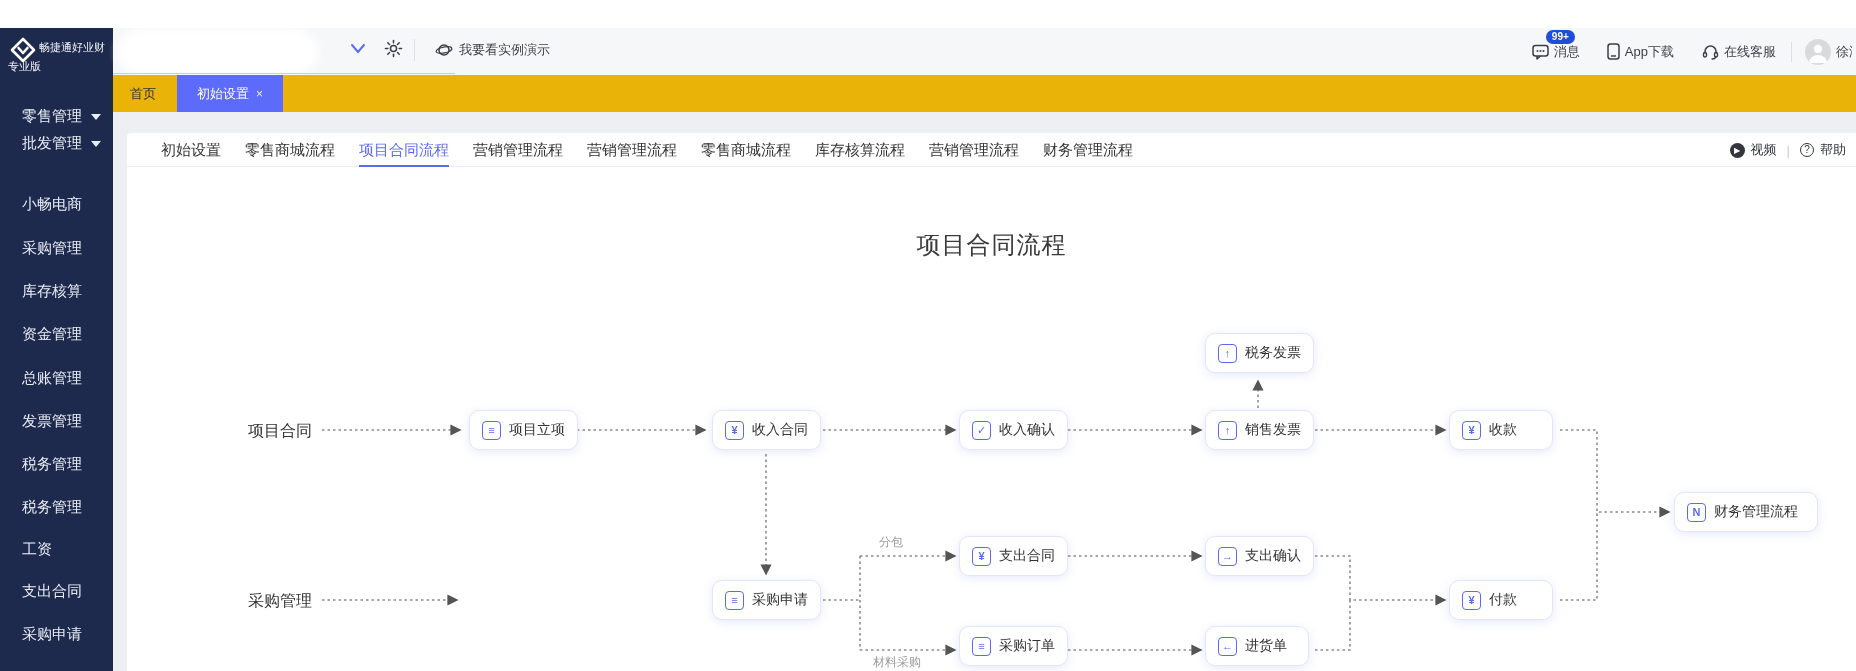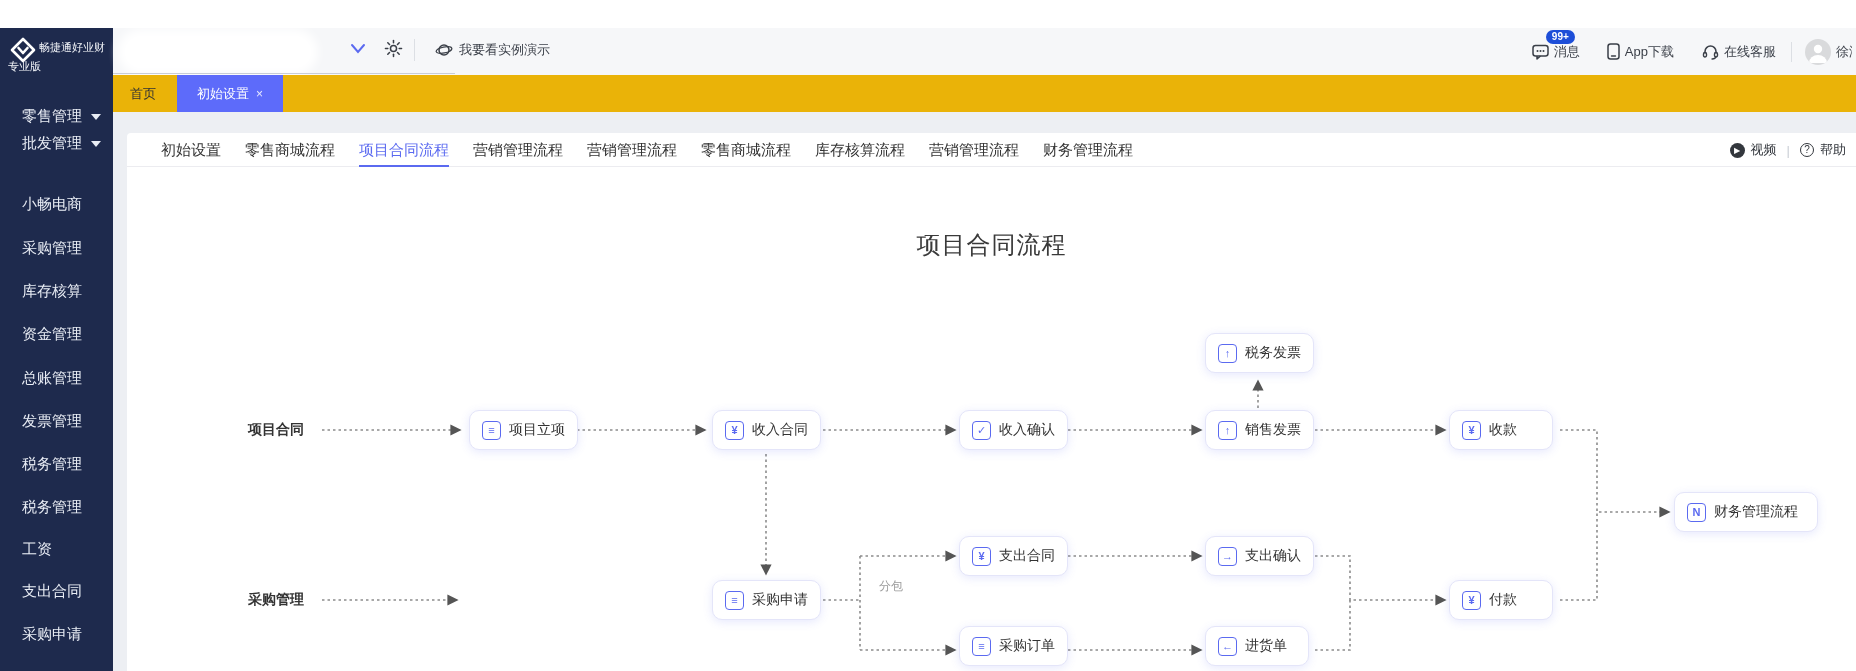--- a/index.html
+++ b/index.html
@@ -52,22 +52,22 @@
   .help-links { position:absolute; right:10px; top:0; height:34px; display:flex; align-items:center; gap:6px; font-size:13px; color:#33373d; }
   .playicon { width:15px; height:15px; border-radius:50%; background:#33373d; color:#fff; font-size:8px; line-height:15px; text-align:center; display:inline-block; }
   .qicon { width:14px; height:14px; border-radius:50%; border:1.3px solid #33373d; color:#33373d; font-size:10px; line-height:12px; text-align:center; display:inline-block; }
   .help-sep { color:#c9cdd4; margin:0 4px; }
 
   .flow-title { position:absolute; left:0; top:96px; width:1729px; text-align:center; font-size:24px; font-weight:500; color:#3a3a3a; letter-spacing:1px; }
 
   
   .node { position:absolute; height:40px; min-width:104px; background:#fff; border:1px solid #e4e5f9; border-radius:10px; box-shadow:0 2px 10px rgba(100,110,240,.16); display:flex; align-items:center; gap:8px; padding:0 12px; font-size:14px; color:#333; cursor:pointer; white-space:nowrap; }
   .nicon { flex:none; width:19px; height:19px; border:1.7px solid #5b6af0; border-radius:4px; color:#5b6af0; font-size:11px; font-weight:bold; display:flex; align-items:center; justify-content:center; line-height:1; }
-  .lane-label { position:absolute; font-size:14px; font-weight:700; color:#333; white-space:nowrap; }
-  .branch-label { position:absolute; font-size:12px; color:#9b9b9b; white-space:nowrap;margin-top:44px; }
+  .lane-label { position:absolute; font-size:16px; font-weight:400; color:#333; white-space:nowrap; }
+  .branch-label { position:absolute; font-size:12px; color:#9b9b9b; white-space:nowrap; }
   .wires { position:absolute; left:0; top:0; }
 </style>
 </head>
 <body>
 
 <div class="screen">
 
   <div class="topstrip"></div>
 
   <div class="sidebar">

